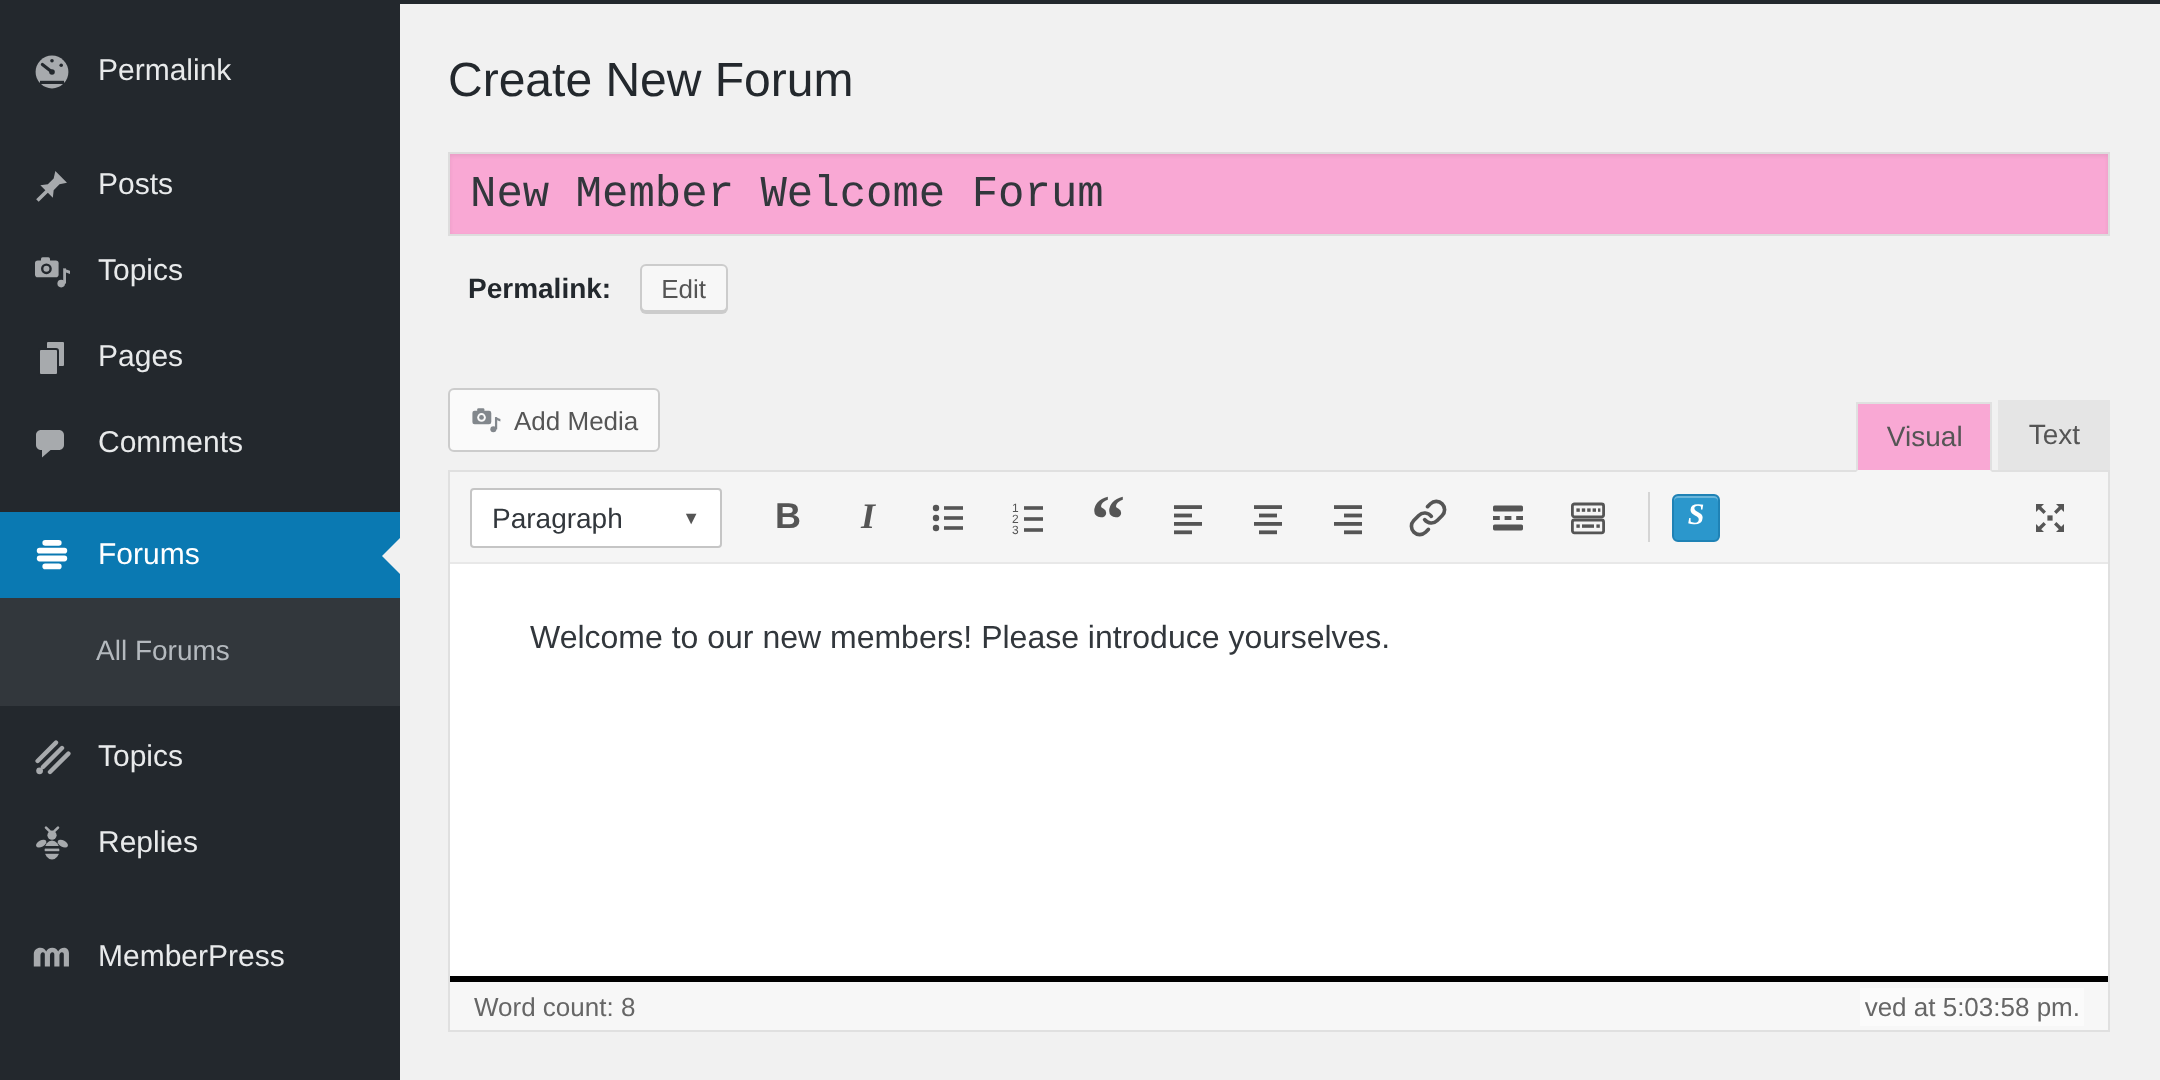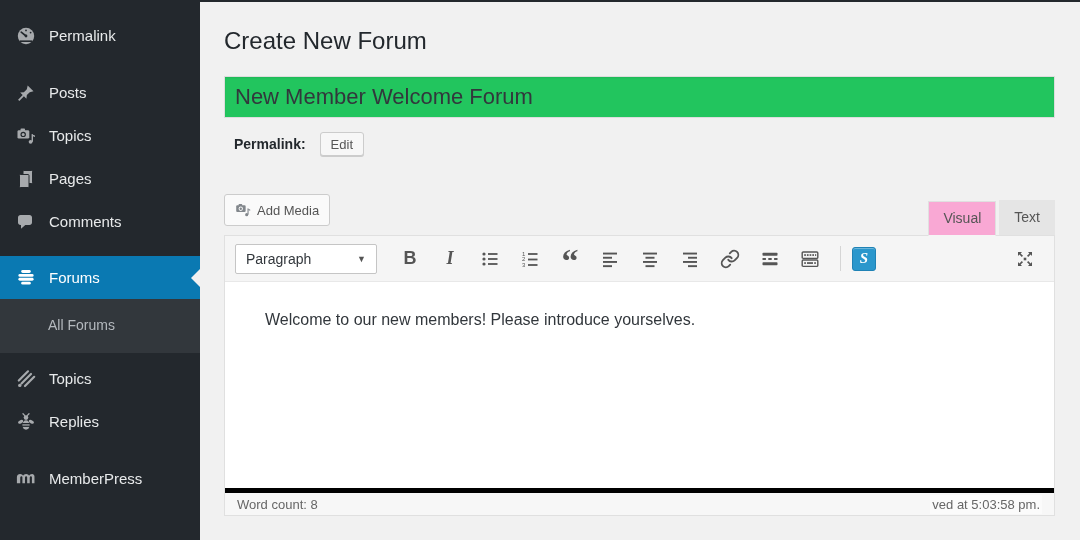--- a/index.html
+++ b/index.html
@@ -45,23 +45,23 @@
   .content {
     flex:1; padding:18px 25px 0 24px;
     border-top:2px solid #23282d;
   }
   .page-title {
     font-size:24px; font-weight:400; color:#23282d;
     margin:6px 0 20px; line-height:30px;
   }
   .title-input {
     display:block; width:100%; height:42px;
-    font-family:Liberation Sans, sans-serif;
+    font-family:Liberation Mono, monospace;
     font-size:22px; color:#32373c; padding:3px 10px;
-    background:#22c55e; border:1px solid #ddd; border-radius:0;
+    background:#f9a8d4; border:1px solid #ddd; border-radius:0;
     box-shadow:inset 0 1px 2px rgba(0,0,0,.07);
     outline:none;
   }
   .permalink-row {
     margin:14px 0 0 10px; height:24px;
     display:flex; align-items:center;
     font-size:14px; color:#23282d;
   }
   .permalink-label { font-weight:bold; margin-right:6px; }
   .permalink-url { color:var(--link-blue,#0073aa); text-decoration:underline; cursor:pointer; }
@@ -97,21 +97,21 @@
   }
   .tab-text { background:#e5e5e5; margin-left:3px; border:1px solid #e5e5e5; border-bottom:none; }
 
   
   .editor-box { border:1px solid #e0e0e0; background:#fff; }
   .toolbar {
     height:46px; background:#f5f5f5; border-bottom:1px solid #e8e8e8;
     display:flex; align-items:center; padding:0 10px; gap:2px;
   }
   .para-select {
-    width:142px; height:30px; margin-right:12px;
+    width:126px; height:30px; margin-right:12px;
     background:#fff; border:1px solid #c5c5c5; border-radius:2px;
     display:flex; align-items:center; justify-content:space-between;
     padding:0 10px; font-size:14px; color:#32373c; cursor:pointer;
   }
   .para-caret { font-size:9px; color:#555; }
   .tb-btn {
     width:38px; height:30px; border-radius:2px;
     display:flex; align-items:center; justify-content:center;
     color:#555; cursor:pointer; background:transparent; border:none; padding:0;
   }
@@ -130,21 +130,21 @@
   }
   .fullscreen-btn { margin-left:auto; }
 
   .editor-content {
     height:206px; padding:26px 40px;
     font-size:16px; color:#32373c; line-height:24px;
     cursor:text; outline:none;
   }
 
   .status-bar {
-    height:27px; background:#f7f7f7; border-top:5px solid #000000;
+    height:27px; background:#f7f7f7; border-top:3px solid #000000;
     display:flex; justify-content:space-between; align-items:center;
     padding:0 12px; font-size:13px; color:#666;
   }
   .autosave-text { background:#fbfbfb; padding:2px 2px; }
 </style>
 </head>
 <body>
 
 <aside class="sidebar">
 

